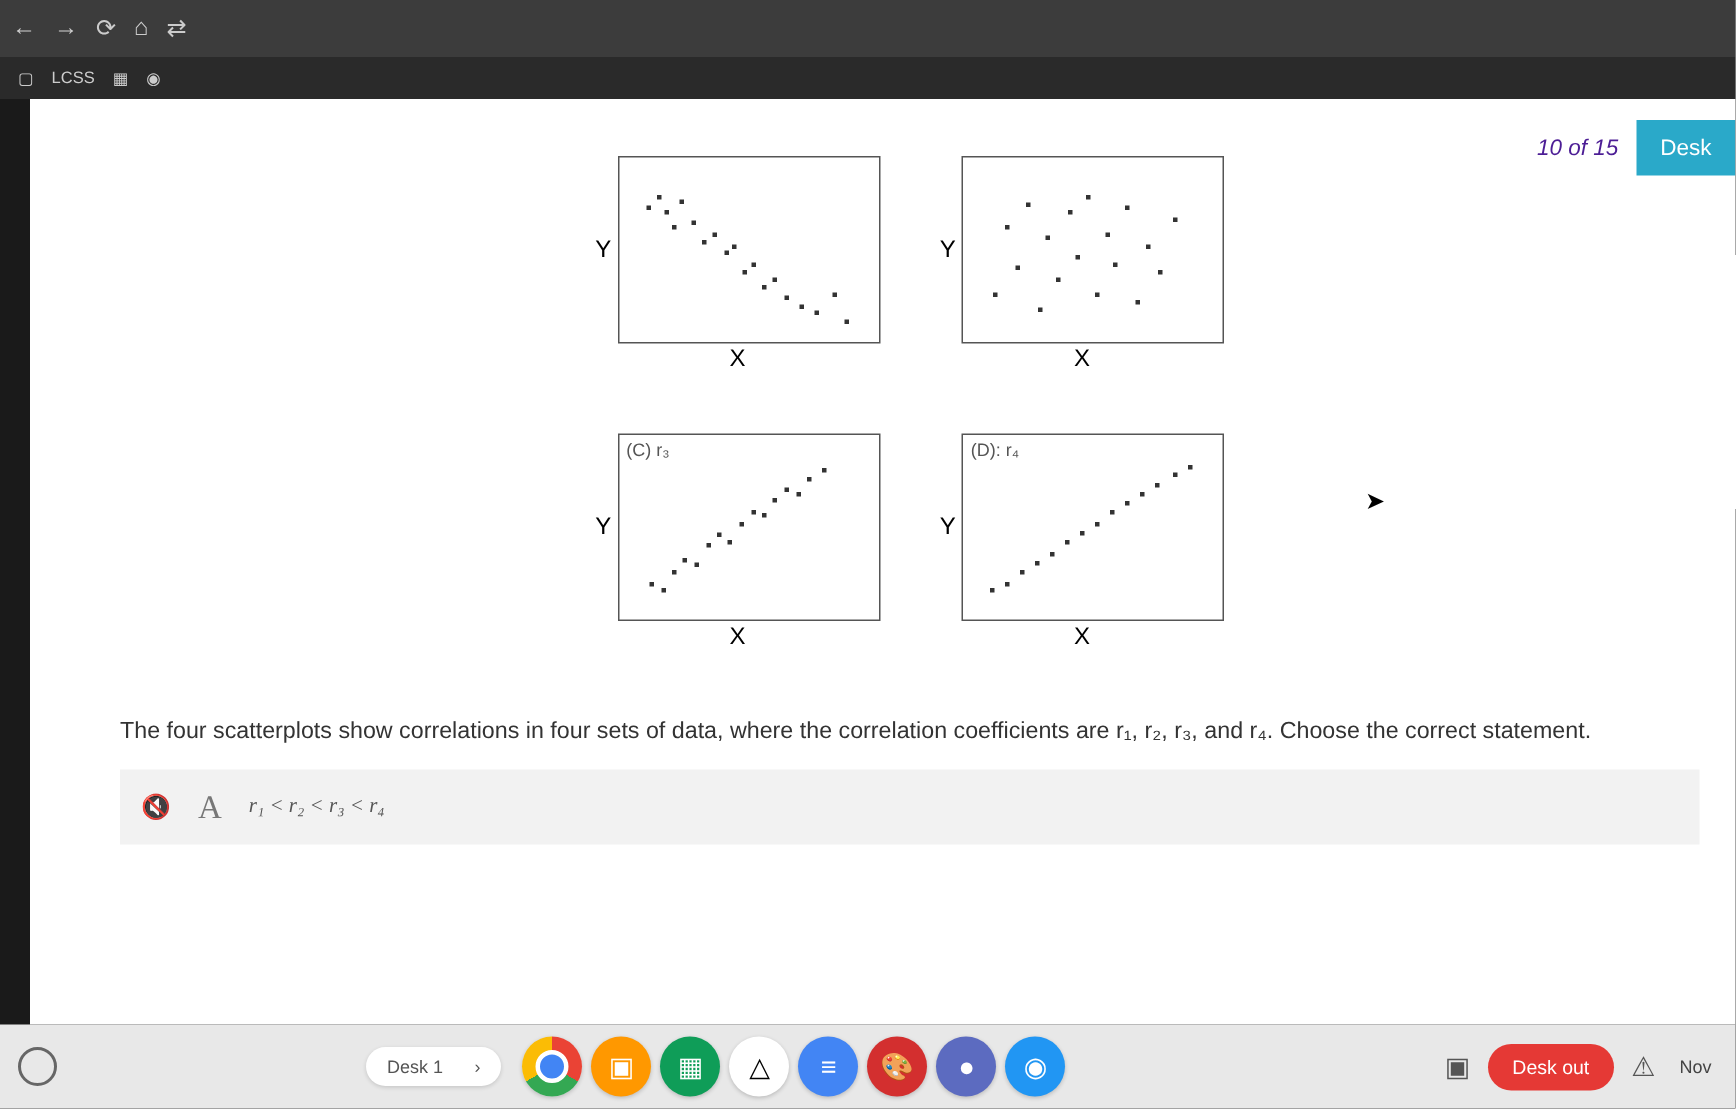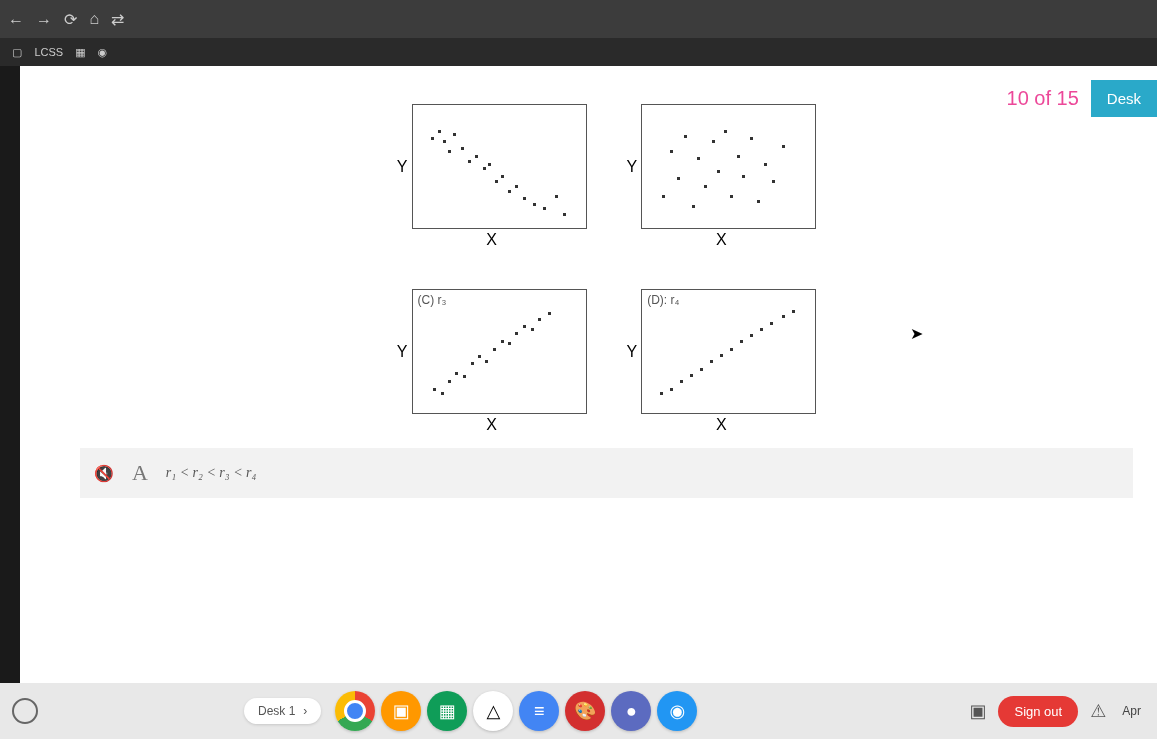--- a/index.html
+++ b/index.html
@@ -9,42 +9,42 @@
   .browser-bar .nav-icons { display: flex; gap: 12px; align-items: center; }
   .browser-bar .nav-icons span { font-size: 16px; cursor: pointer; }
   .url-bar { flex: 1; background: #2a2a2a; color: #aaa; padding: 4px 10px; border-radius: 14px; font-size: 12px; overflow: hidden; white-space: nowrap; }
   
   .tab-bar { background: #2a2a2a; height: 28px; display: flex; align-items: center; padding: 0 12px; gap: 12px; color: #ccc; font-size: 11px; }
   .tab-bar .icon { cursor: pointer; }
   
   .content-area { background: #fff; position: absolute; top: 66px; left: 20px; right: 0; bottom: 56px; padding: 18px 24px 0 60px; overflow: hidden; }
   
   .top-right { position: absolute; top: 14px; right: 0; display: flex; align-items: center; gap: 12px; }
-  .progress-text { color: #ec4899; font-size: 20px; }
+  .progress-text { color: #4c1d95; font-size: 15px; font-style: italic; }
   .next-btn { background: #2aa9c9; color: #fff; padding: 10px 16px; font-size: 15px; border: none; cursor: pointer; }
   
   .plots-container { display: flex; justify-content: center; gap: 40px; flex-wrap: wrap; width: 480px; margin: 20px auto 0; }
   .plot-block { display: flex; flex-direction: column; align-items: center; position: relative; }
   .plot-row { display: flex; align-items: center; }
   .y-label { font-size: 16px; margin-right: 4px; }
   .plot-box { width: 175px; height: 125px; border: 1px solid #555; position: relative; background: #fff; }
   .x-label { font-size: 16px; margin-top: 2px; }
   .plot-label { position: absolute; top: 3px; left: 5px; font-size: 12px; color: #555; }
   .pt { position: absolute; width: 3px; height: 3px; background: #333; }
   
   .question-text { margin-top: 42px; font-size: 15.5px; color: #333; line-height: 1.5; }
   
   .answer-row { margin-top: 14px; background: #f2f2f2; padding: 12px 14px; display: flex; align-items: center; gap: 18px; }
   .sound-icon { font-size: 16px; color: #444; cursor: pointer; }
   .answer-letter { font-size: 22px; color: #777; font-family: 'Times New Roman', serif; }
   .answer-text { font-size: 14px; color: #555; font-style: italic; font-family: 'Times New Roman', serif; }
   
   .taskbar { position: absolute; bottom: 0; left: 0; right: 0; height: 56px; background: #e8e8e8; display: flex; align-items: center; padding: 0 12px; gap: 6px; }
   .circle-outline { width: 26px; height: 26px; border: 2px solid #666; border-radius: 50%; margin-right: 200px; cursor: pointer; }
-  .desk-pill { background: #fff; border-radius: 18px; padding: 6px 14px; font-size: 12px; color: #555; box-shadow: 0 1px 3px rgba(0,0,0,.15); display: flex; align-items: center; gap: 8px; cursor: pointer; margin-right: 8px;}
+  .desk-pill { background: #fff; border-radius: 18px; padding: 6px 14px; font-size: 12px; color: #555; box-shadow: 0 1px 3px rgba(0,0,0,.15); display: flex; align-items: center; gap: 21px; cursor: pointer; margin-right: 8px;}
   .app-icon { width: 40px; height: 40px; border-radius: 50%; display: flex; align-items: center; justify-content: center; font-size: 18px; cursor: pointer; background: #fff; box-shadow: 0 1px 3px rgba(0,0,0,.2); }
   .chrome { background: conic-gradient(#ea4335 0 120deg,#34a853 120deg 240deg,#fbbc05 240deg 360deg); position: relative; }
   .chrome::after { content:''; position:absolute; width:16px; height:16px; background:#4285f4; border:3px solid #fff; border-radius:50%; }
   .orange { background:#ff9800; color:#fff; }
   .green { background:#0f9d58; color:#fff; }
   .drive { background:#fff; }
   .blue { background:#4285f4; color:#fff; }
   .palette { background:#d32f2f; color:#fff; }
   .indigo { background:#5c6bc0; color:#fff; }
   .camera { background:#2196f3; color:#fff; }
@@ -179,20 +179,21 @@
             <div class="pt" style="left: 118px; bottom: 82px;"></div>
             <div class="pt" style="left: 128px; bottom: 88px;"></div>
             <div class="pt" style="left: 140px; bottom: 95px;"></div>
             <div class="pt" style="left: 150px; bottom: 100px;"></div>
           </div>
       </div>
       <span class="x-label">X</span>
     </div>
   </div>
 
+  <div class="question-text">The four scatterplots show correlations in four sets of data, where the correlation coefficients are r₁, r₂, r₃, and r₄. Choose the correct statement.</div>
 
   <div class="answer-row">
     <span class="sound-icon">🔇</span>
     <span class="answer-letter">A</span>
     <span class="answer-text">r₁ &lt; r₂ &lt; r₃ &lt; r₄</span>
   </div>
 
   <div class="cursor">➤</div>
 </div>
 
@@ -205,16 +206,16 @@
   <div class="app-icon chrome"></div>
   <div class="app-icon orange">▣</div>
   <div class="app-icon green">▦</div>
   <div class="app-icon drive">△</div>
   <div class="app-icon blue">≡</div>
   <div class="app-icon palette">🎨</div>
   <div class="app-icon indigo">●</div>
   <div class="app-icon camera">◉</div>
   <div class="spacer"></div>
   <span class="status-icon">▣</span>
-  <button class="signout-btn">Sign out</button>
+  <button class="signout-btn">Desk out</button>
   <span class="status-icon">⚠</span>
-  <span class="right-text">Apr</span>
+  <span class="right-text">Nov</span>
 </div>
 
 </body></html>

